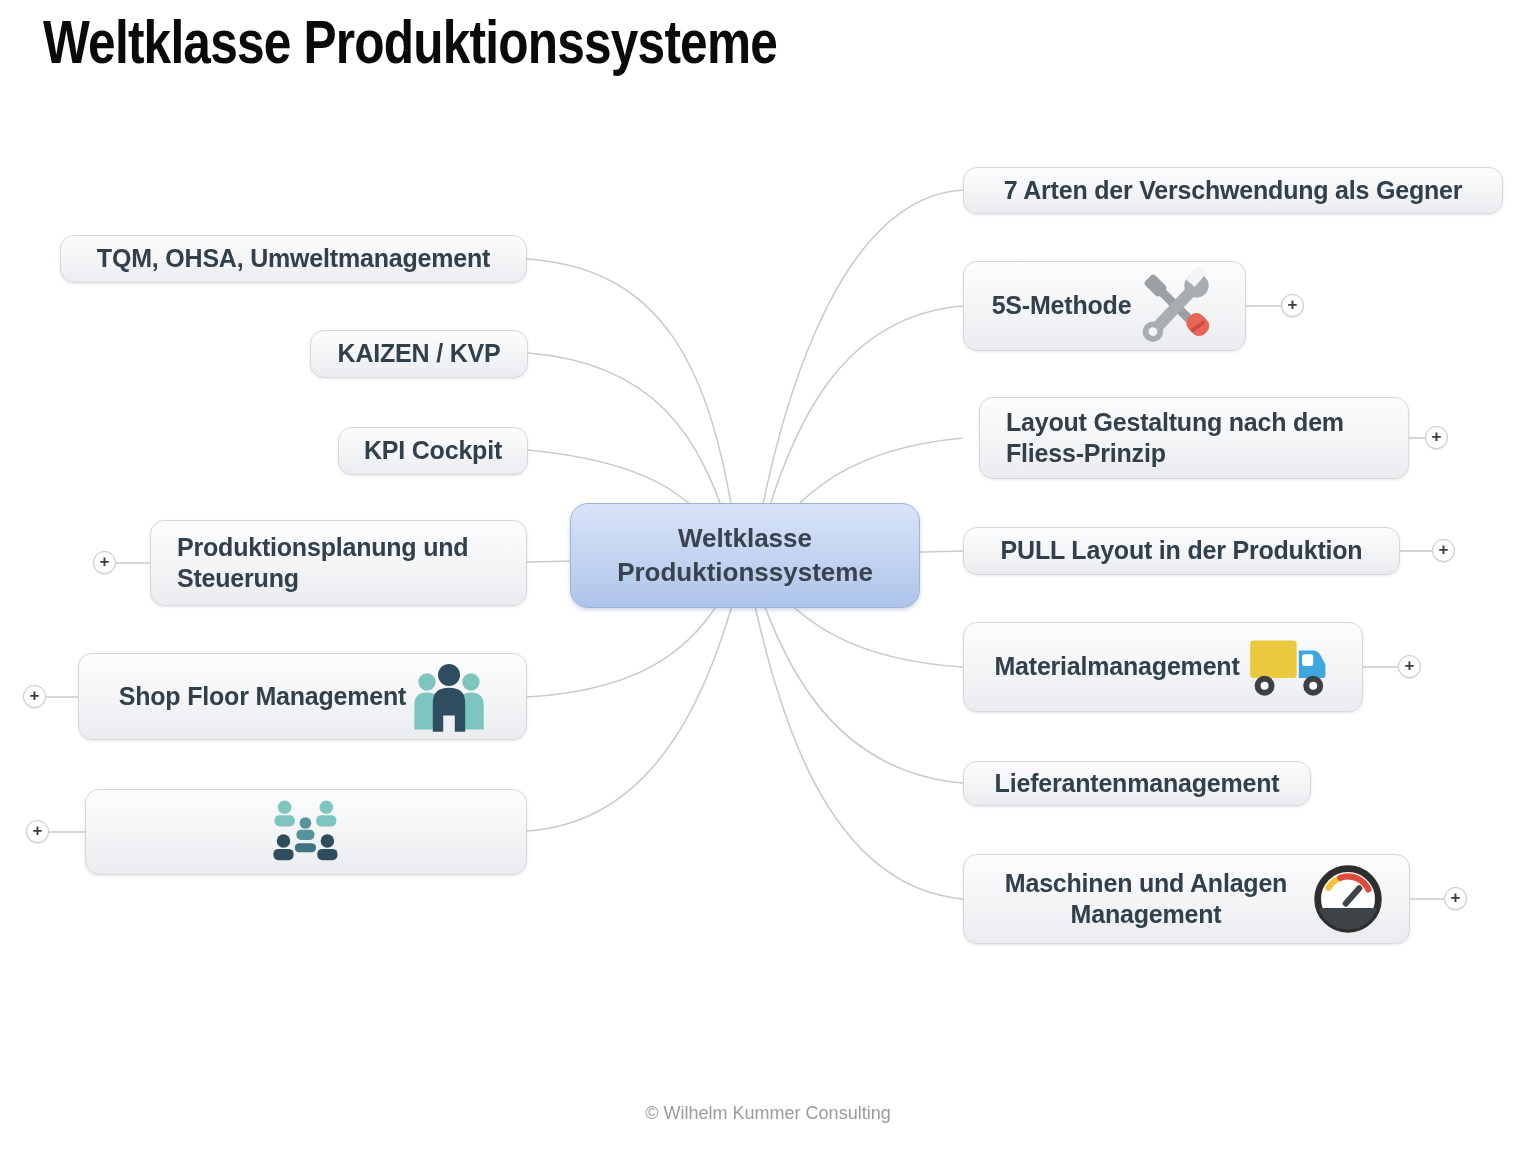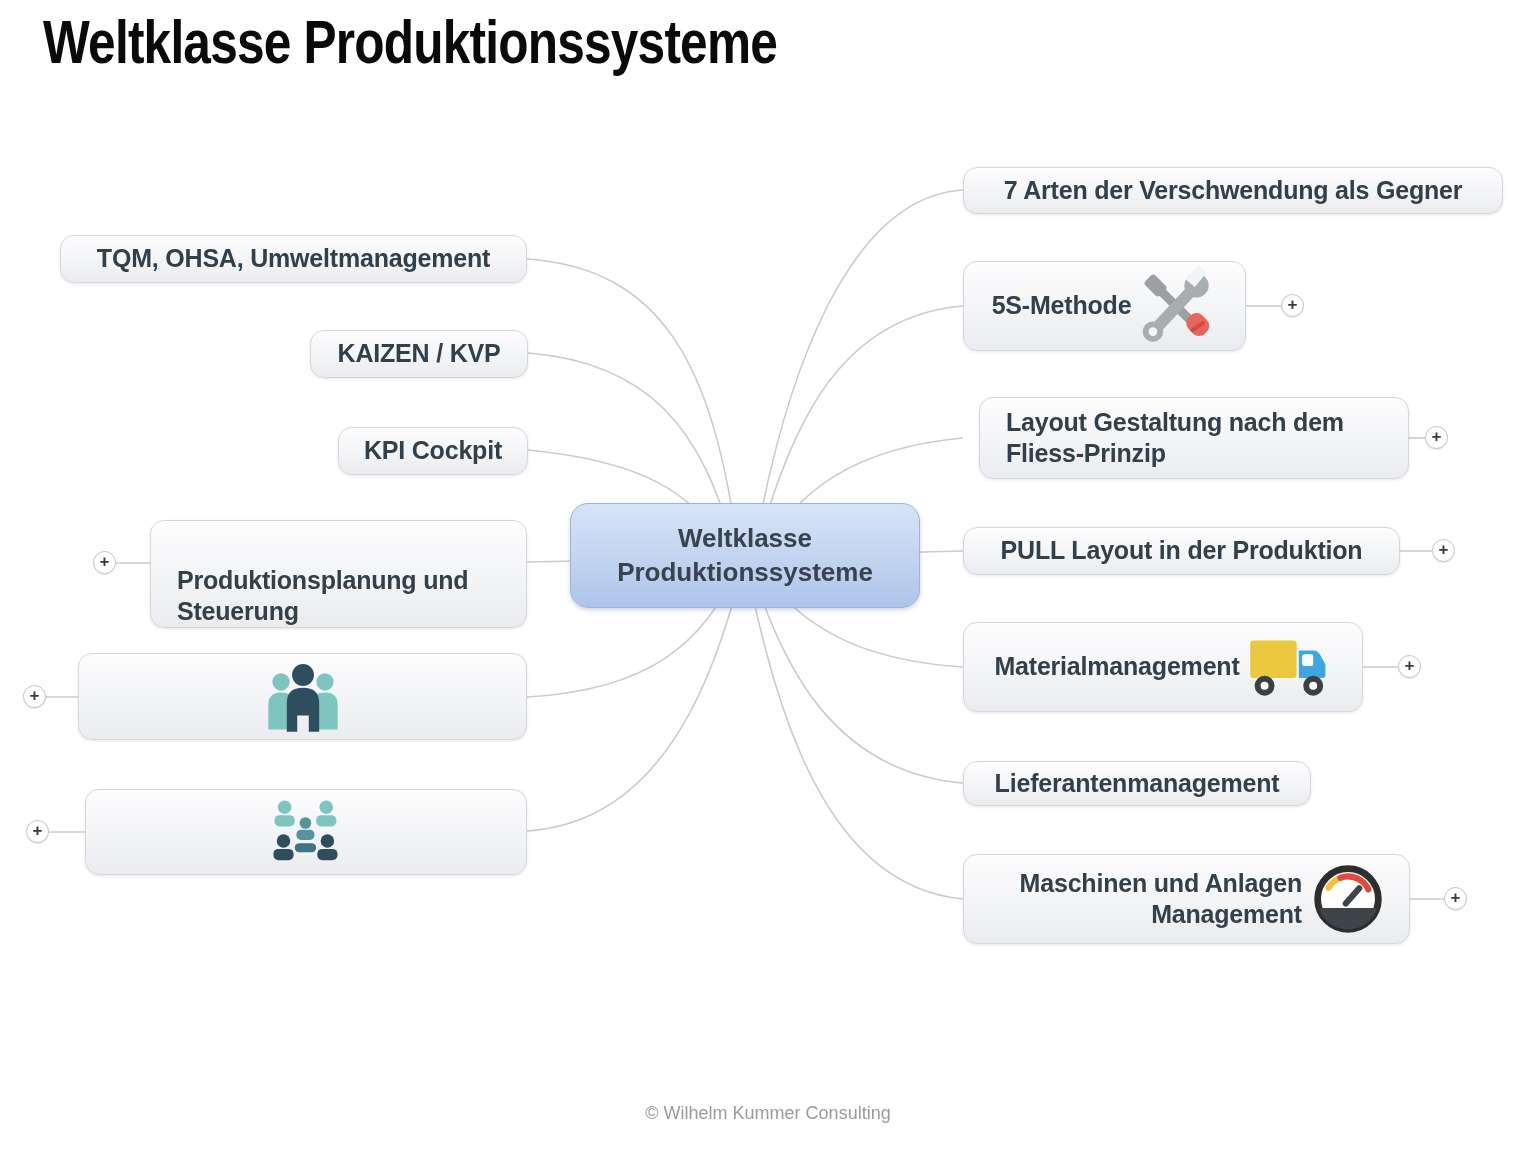--- a/index.html
+++ b/index.html
@@ -55,30 +55,30 @@
     box-shadow:0 1px 1px rgba(0,0,0,0.08);
     display:flex;align-items:center;justify-content:center;
     font-size:17px;font-weight:600;color:#3a3a3a;line-height:1;cursor:pointer;
     padding:0 0 2px 0;
   }
 
   
   .n-tqm        {left:60px;  top:235px; width:467px; height:48px;}
   .n-kaizen     {left:310px; top:330px; width:218px; height:48px;}
   .n-kpi        {left:338px; top:427px; width:190px; height:48px;}
-  .n-prodplan   {left:150px; top:520px; width:377px; height:108px;align-items:flex-end;}
+  .n-prodplan   {left:150px; top:520px; width:377px; height:86px;}
   .n-shopfloor  {left:78px;  top:653px; width:449px; height:87px; gap:6px;}
   .n-mitarbeiter{left:85px;  top:789px; width:442px; height:86px; gap:8px;}
   .n-arten7     {left:963px; top:167px; width:540px; height:47px;}
   .n-5s         {left:963px; top:261px; width:283px; height:90px; gap:4px;}
   .n-layout     {left:963px; top:397px; width:430px; height:82px;margin-left:16px;}
   .n-pull       {left:963px; top:527px; width:437px; height:48px;}
   .n-material   {left:963px; top:622px; width:400px; height:90px; gap:8px;}
   .n-lieferanten{left:963px; top:761px; width:348px; height:45px;}
-  .n-maschinen  {left:963px; top:854px; width:447px; height:90px; gap:10px;justify-content:flex-start;text-align:right;padding-left:26px;}
+  .n-maschinen  {left:963px; top:854px; width:447px; height:90px; gap:10px;justify-content:flex-start;text-align:center;padding-left:26px;}
   .n-maschinen .lbl{white-space:normal;width:312px;}
 
   .p-prodplan   {left:93px;   top:551px;}
   .p-shopfloor  {left:23px;   top:685px;}
   .p-mitarbeiter{left:26px;   top:820px;}
   .p-5s         {left:1281px; top:294px;}
   .p-layout     {left:1425px; top:426px;}
   .p-pull       {left:1432px; top:539px;}
   .p-material   {left:1398px; top:655px;}
   .p-maschinen  {left:1444px; top:887px;}
@@ -125,20 +125,21 @@
 
 <div class="node n-kpi">
   <span class="lbl">KPI Cockpit</span>
 </div>
 
 <div class="node n-prodplan two-line">
   <span class="lbl">Produktionsplanung und Steuerung</span>
 </div>
 
 <div class="node n-shopfloor">
+  <span class="lbl">Shop Floor Management</span>
   <span class="icon">
     <svg width="74" height="70" viewBox="0 0 64 60" xmlns="http://www.w3.org/2000/svg">
       <circle cx="13" cy="17" r="7.5" fill="#7ec5bf"></circle>
       <path d="M2 58 V37 q0 -11 11 -11 q11 0 11 11 V58 Z" fill="#7ec5bf"></path>
       <circle cx="51" cy="17" r="7.5" fill="#7ec5bf"></circle>
       <path d="M40 58 V37 q0 -11 11 -11 q11 0 11 11 V58 Z" fill="#7ec5bf"></path>
       <circle cx="32" cy="11" r="9.5" fill="#2e4e60"></circle>
       <path d="M18 60 V35 q0 -13 14 -13 q14 0 14 13 V60 H37 V46 H27 V60 Z" fill="#2e4e60"></path>
     </svg>
   </span>

